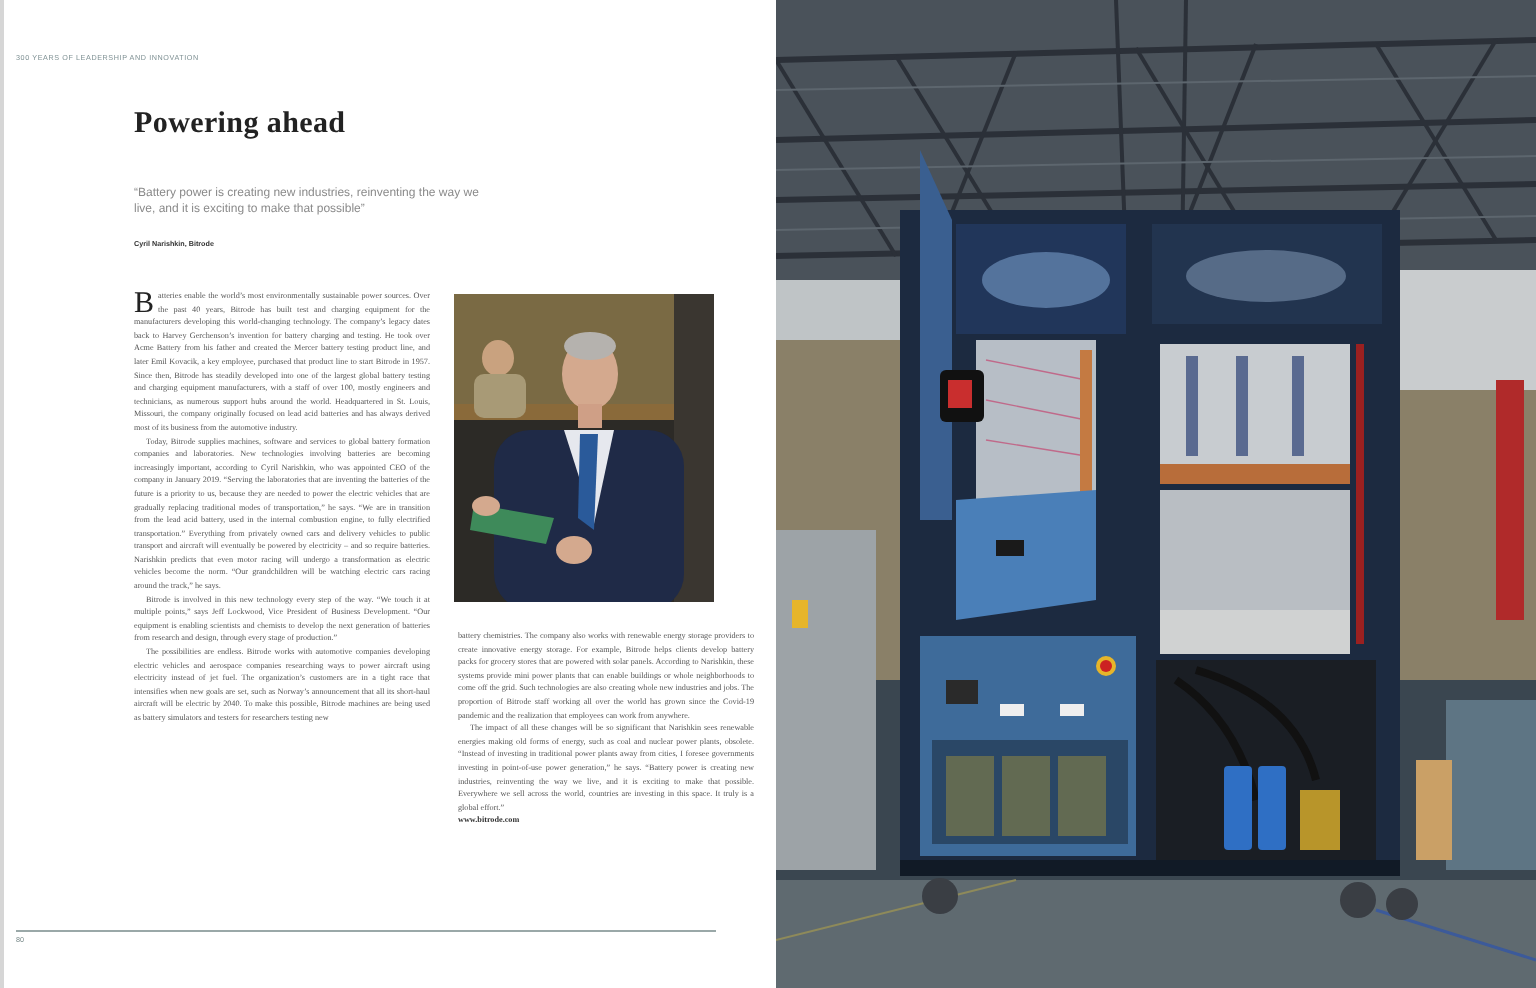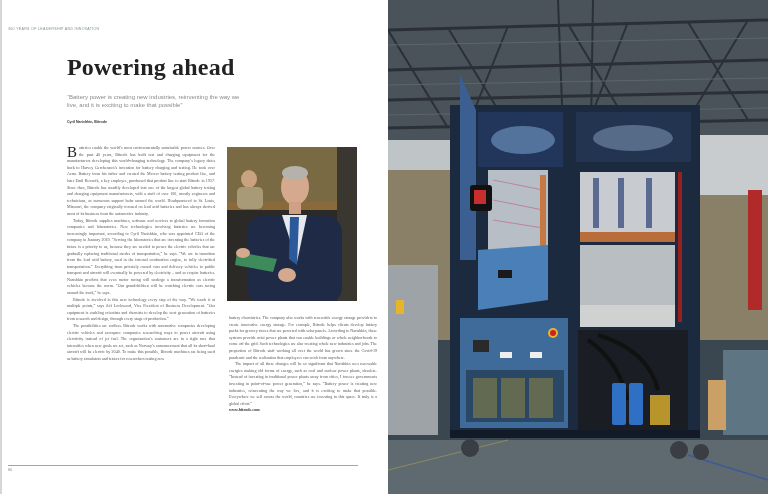--- a/index.html
+++ b/index.html
@@ -15,21 +15,21 @@
     position: relative; width: 388px; height: 494px; background: #ffffff;
     border-left: 2px solid #d6d6d6; box-sizing: border-box;
   }
   .kicker {
     position: absolute; left: 6px; top: 27px;
     font-family: "Liberation Sans", sans-serif; font-size: 3.6px; letter-spacing: 0.3px;
     color: #7e9093; text-transform: uppercase; white-space: nowrap;
   }
   .title {
     position: absolute; left: 65px; top: 54px; margin: 0;
-    font-family: "Liberation Serif", serif; font-weight: bold; font-size: 24px;
+    font-family: "Liberation Serif", serif; font-weight: bold; font-size: 15px;
     color: #222222; letter-spacing: 0.2px;
   }
   .pullquote {
     position: absolute; left: 65px; top: 93px; width: 175px;
     font-family: "Liberation Sans", sans-serif; font-size: 6px; line-height: 8px;
     color: #8a8a8a;
   }
   .byline {
     position: absolute; left: 65px; top: 120px;
     font-family: "Liberation Sans", sans-serif; font-size: 3.6px; font-weight: bold;

